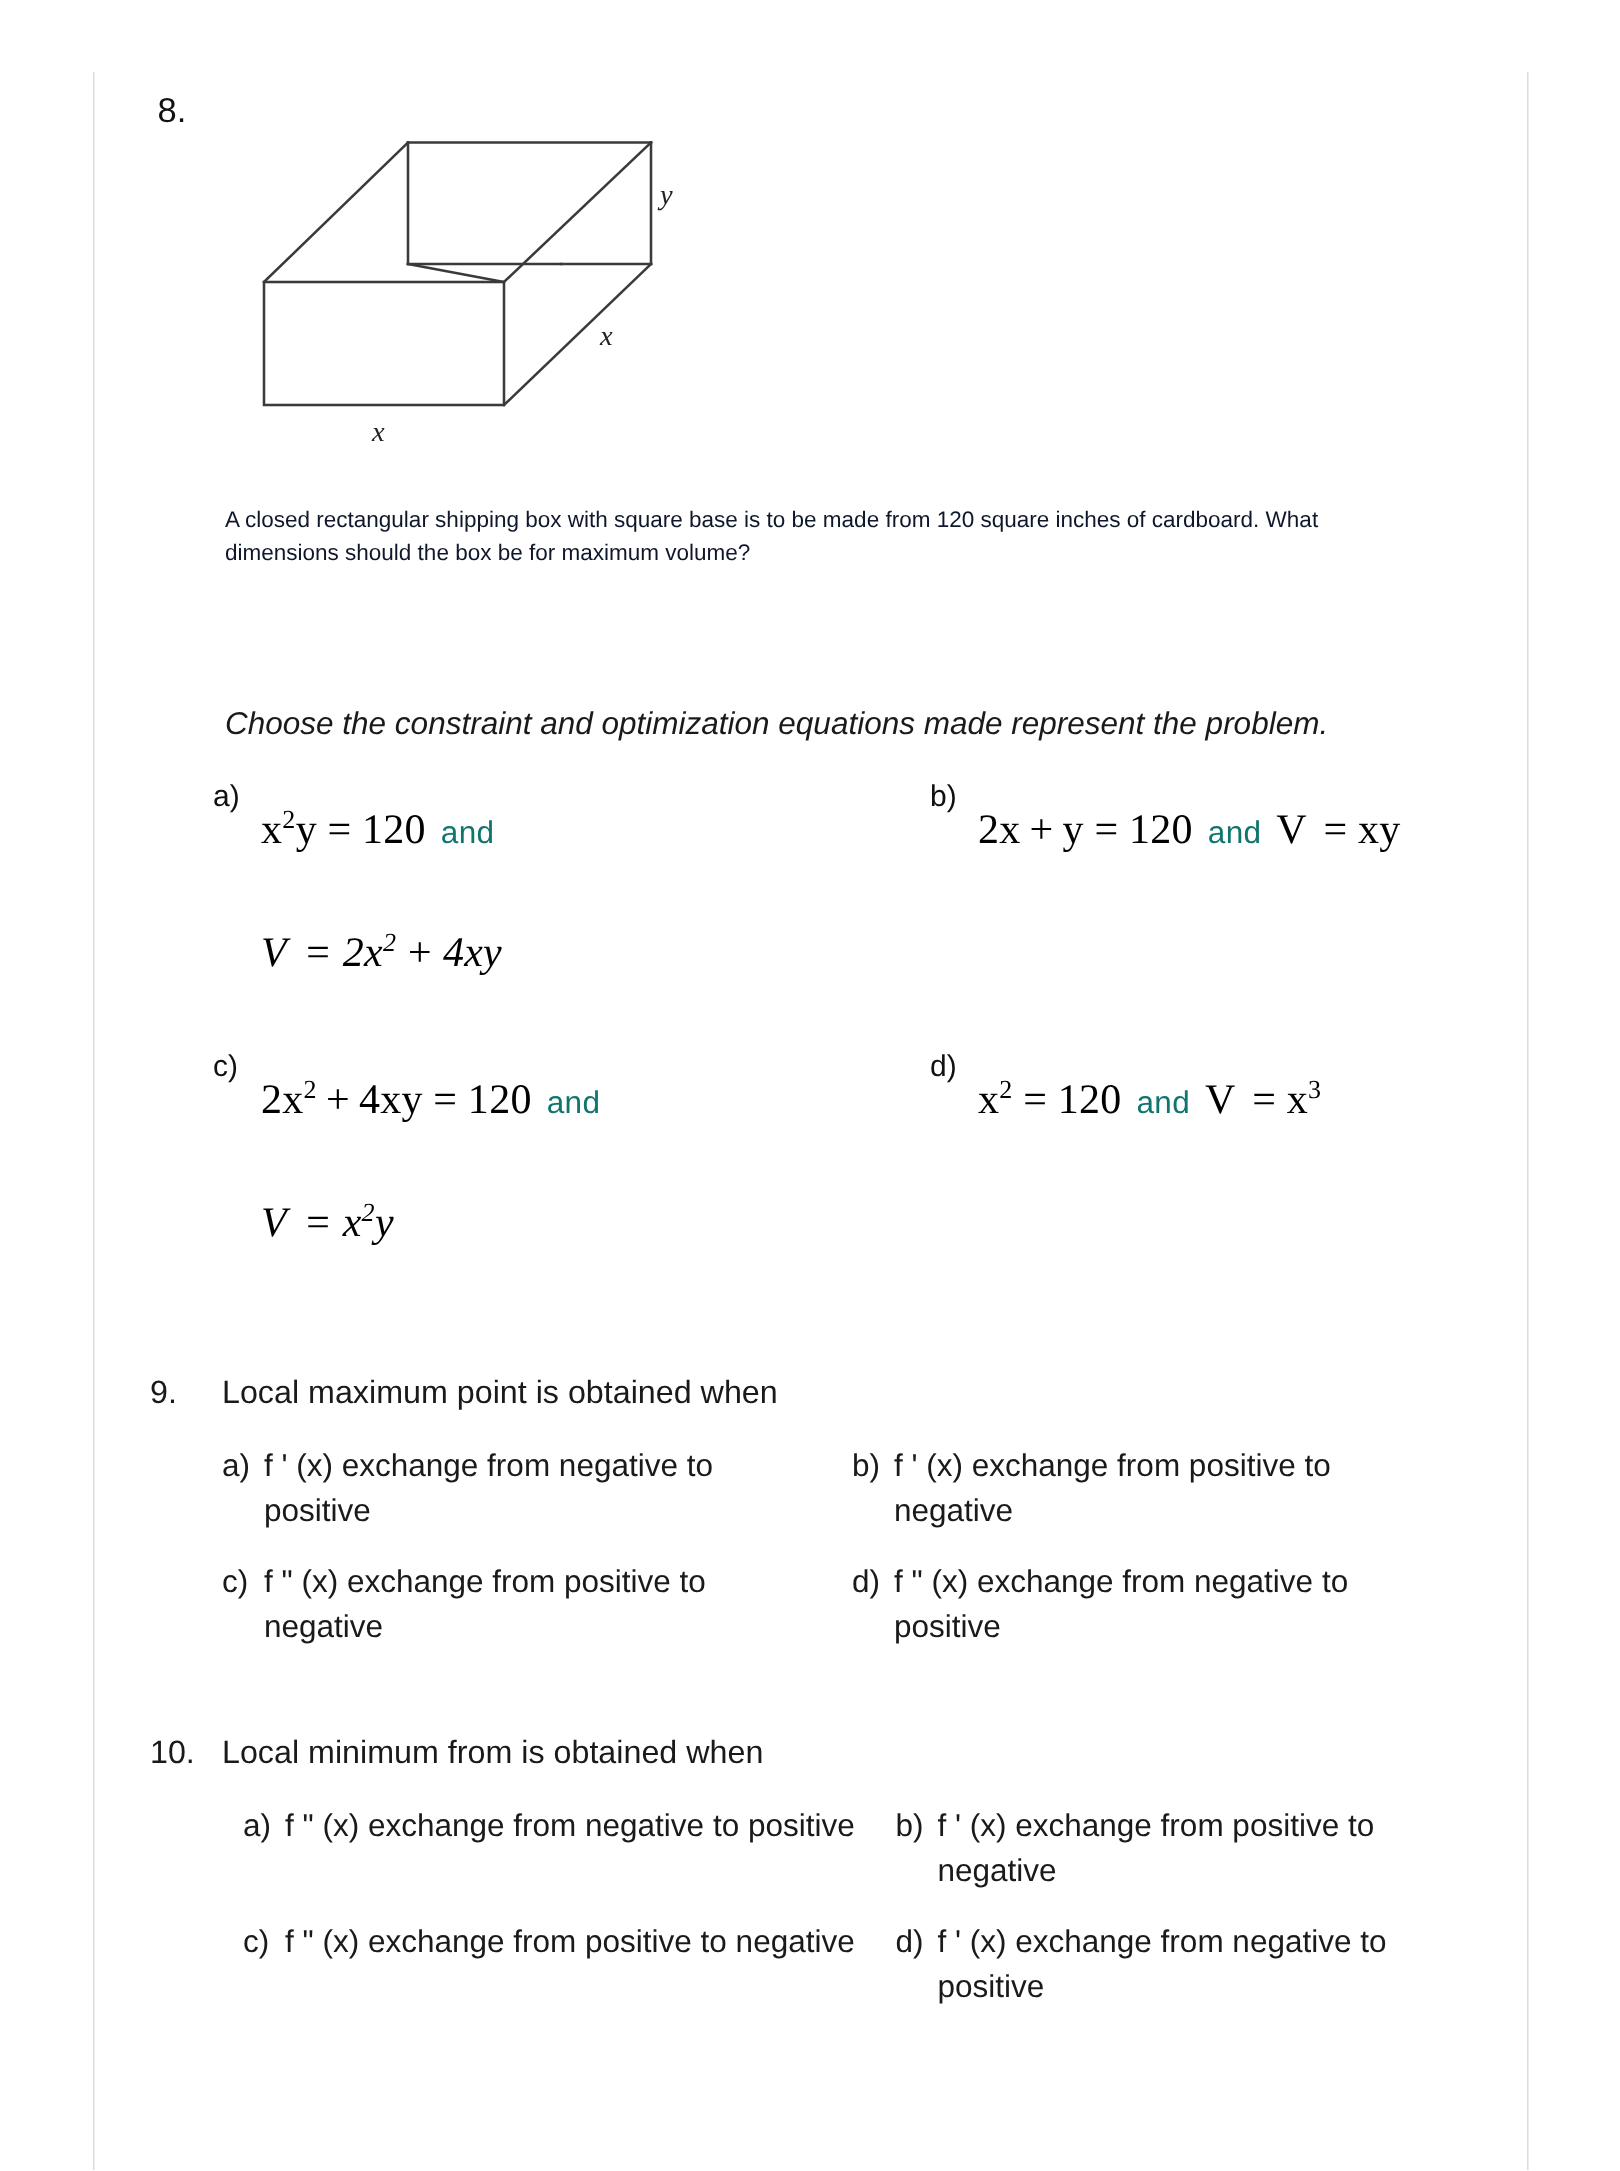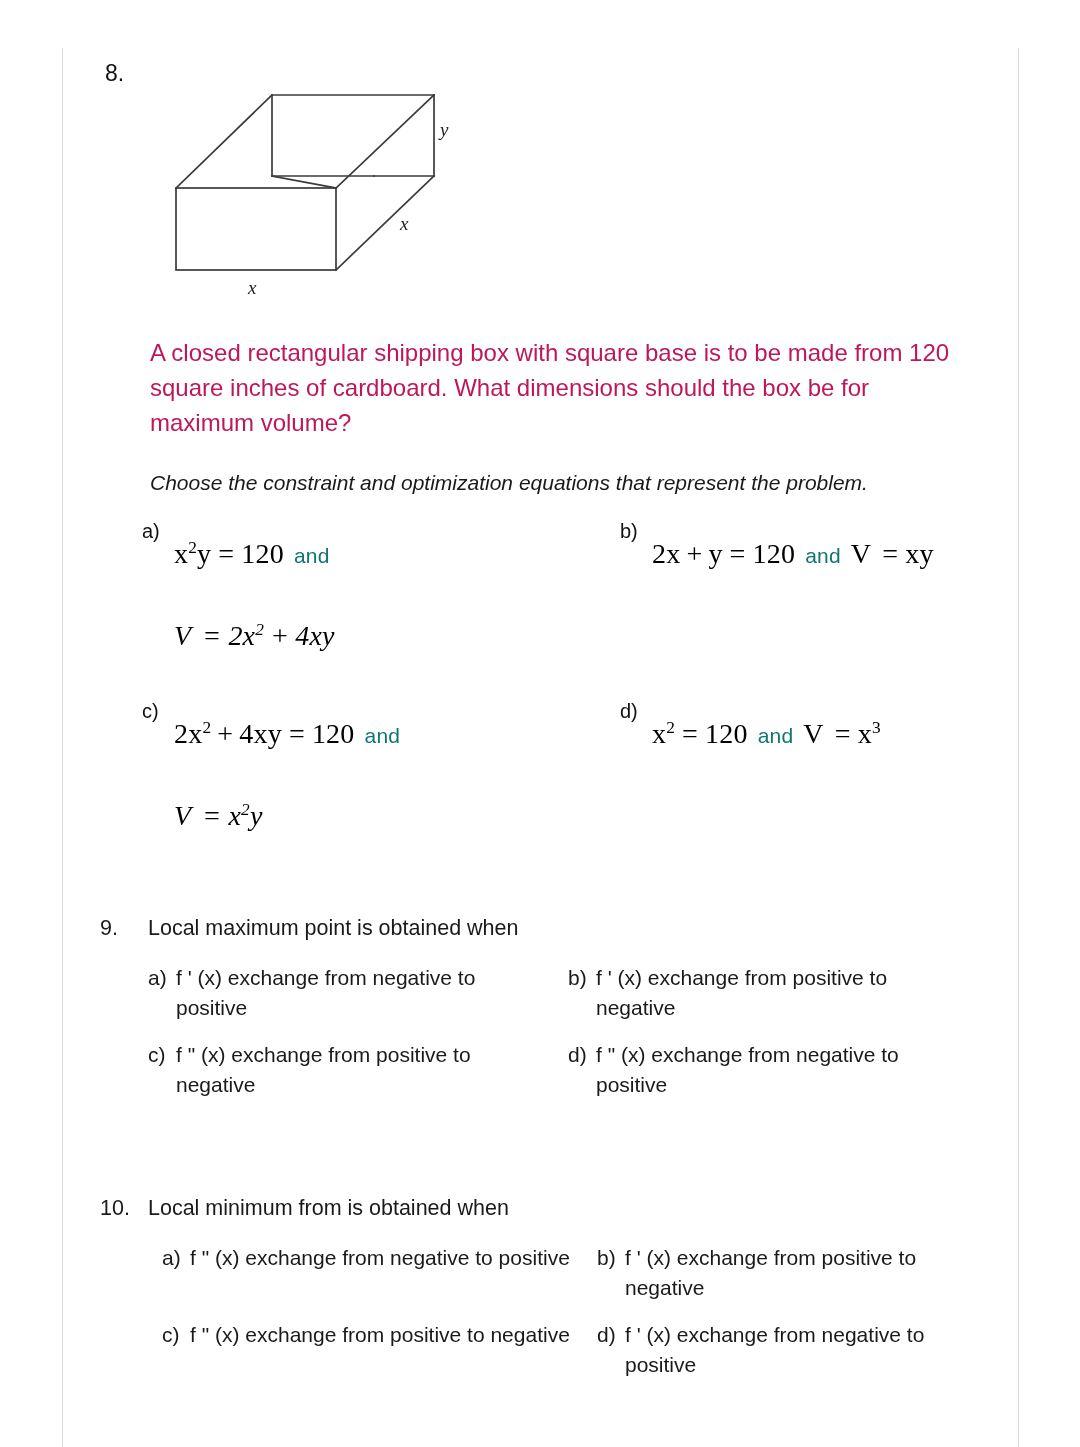--- a/index.html
+++ b/index.html
@@ -55,23 +55,23 @@
     width: 340px;
     height: 230px;
   }
   .box-figure svg { display: block; }
 
   .q8-stem {
     position: absolute;
     left: 88px;
     top: 336px;
     width: 800px;
-    font-size: 24px;
+    font-size: 15px;
     line-height: 1.45;
-    color: #be185d;
+    color: #0f172a;
   }
   .q8-instruction {
     position: absolute;
     left: 88px;
     top: 468px;
     width: 830px;
     font-size: 21px;
     font-style: italic;
     line-height: 1.4;
     color: #1a1a1a;
@@ -209,21 +209,21 @@
         <g font-family="Liberation Serif, serif" font-style="italic" font-size="19" fill="#222">
           <text x="278" y="58">y</text>
           <text x="238" y="152">x</text>
           <text x="86" y="216">x</text>
         </g>
       </svg>
     </div>
 
     <div class="q8-stem">A closed rectangular shipping box with square base is to be made from 120 square inches of cardboard. What dimensions should the box be for maximum volume?</div>
 
-    <div class="q8-instruction">Choose the constraint and optimization equations that represent the problem.</div>
+    <div class="q8-instruction">Choose the constraint and optimization equations made represent the problem.</div>
 
     <div class="q8-choices">
 
       <div class="q8-cell" style="left:0px; top:0px;">
         <span class="lbl">a)</span>
         <span class="eqn math">
           x<sup>2</sup>y<span class="eq">=</span>120<span class="andw">and</span>
         </span>
         <span class="eqn2 math">
           <span class="vsym">V</span><span class="eq">=</span>2x<sup>2</sup><span class="op">+</span>4xy
@@ -274,21 +274,21 @@
           <span class="olbl">c)</span>
           <span class="otext">f " (x) exchange from positive to negative</span>
         </div>
         <div class="opt" style="left:420px; top:77px; width:400px;">
           <span class="olbl">d)</span>
           <span class="otext">f " (x) exchange from negative to positive</span>
         </div>
       </div>
     </div>
 
-    <div class="qblock" style="left:38px; top:1155px;margin-top:40px;">
+    <div class="qblock" style="left:38px; top:1155px;">
       <div class="q-head">
         <span class="qnum">10.</span>
         <span class="qtext">Local minimum from is obtained when</span>
       </div>
       <div class="opt-grid" style="height:150px; margin-left:62px;">
         <div class="opt" style="left:0px; top:0px; width:410px;">
           <span class="olbl">a)</span>
           <span class="otext">f " (x) exchange from negative to positive</span>
         </div>
         <div class="opt" style="left:435px; top:0px; width:400px;">

